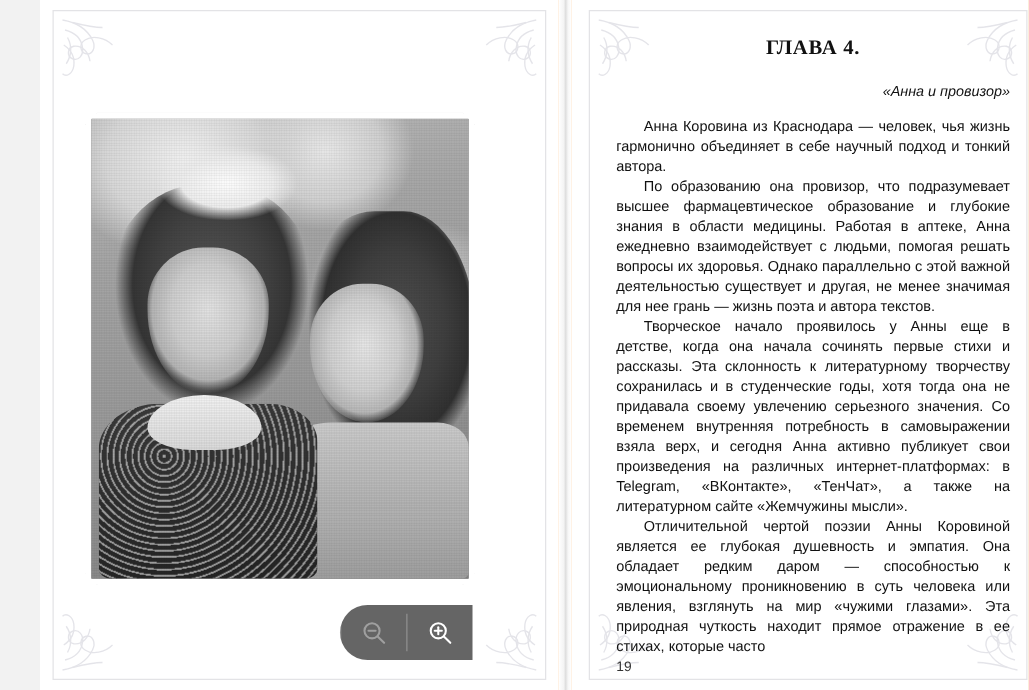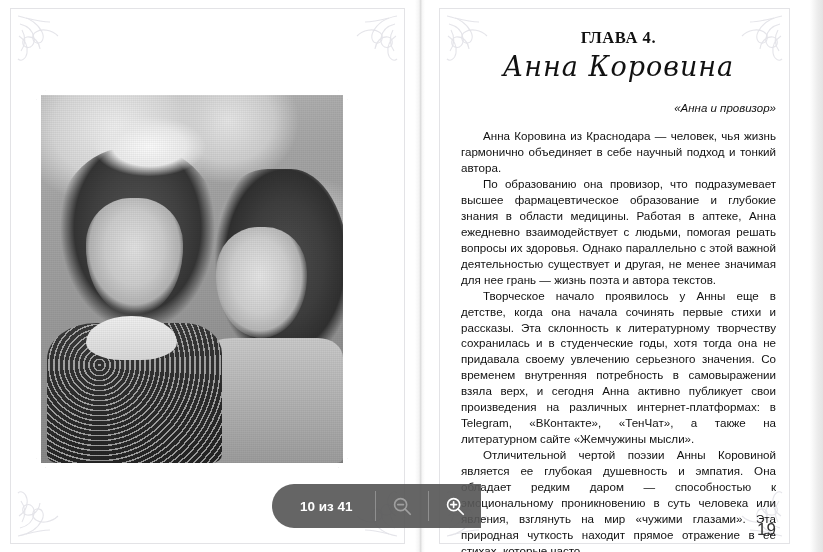--- a/index.html
+++ b/index.html
@@ -14,20 +14,21 @@
     font-family: "Liberation Sans", sans-serif;
     position: relative;
   }
 
   #viewer {
     position: absolute;
     inset: 0;
     background: #fdba74;
     display: flex;
     overflow: hidden;
+    margin-left: 32px;
   }
 
   
   .page {
     position: relative;
     background: #ffffff;
     height: 552px;
     overflow: hidden;
     flex: none;
   }
@@ -195,22 +196,22 @@
     line-height: 1.38;
     text-align: justify;
     text-indent: 22px;
     margin: 0;
     hyphens: auto;
   }
   .page-number {
     position: absolute;
     left: 0; right: 0;
     bottom: -4px;
-    text-align: right;
-    font-size: 17px;
+    text-align: left;
+    font-size: 11px;
     color: #333;
   }
 
   
   .toolbar {
     position: absolute;
     left: 272px;
     top: 484px;
     height: 44px;
     display: flex;
@@ -344,37 +345,35 @@
         <path d="M6 6 C18 8 26 14 30 22 C33 28 30 34 25 33 C20 32 19 25 24 22 C30 18 40 20 46 26"></path>
         <path d="M8 14 C16 16 21 21 22 28 C23 34 19 39 14 37 C9 35 10 28 15 27 C22 26 27 32 28 39"></path>
         <path d="M7 26 C13 30 16 36 15 43 C14 49 9 52 6 49"></path>
         <path d="M14 8 C22 10 30 12 38 12"></path>
         <path d="M10 20 C14 27 13 35 9 41"></path>
       </svg>
     </div>
 
     <div class="text-col">
       <div class="chapter-label">ГЛАВА 4.</div>
-      <div class="chapter-name">Анна Коровина</div>
       <div class="epigraph">«Анна и провизор»</div>
 
       <p class="body-par">Анна Коровина из Краснодара — человек, чья жизнь гармонично объединяет в себе научный подход и тонкий автора.</p>
       <p class="body-par">По образованию она провизор, что подразумевает высшее фармацевтическое образование и глубокие знания в области медицины. Работая в аптеке, Анна ежедневно взаимодействует с людьми, помогая решать вопросы их здоровья. Однако параллельно с этой важной деятельностью существует и другая, не менее значимая для нее грань — жизнь поэта и автора текстов.</p>
       <p class="body-par">Творческое начало проявилось у Анны еще в детстве, когда она начала сочинять первые стихи и рассказы. Эта склонность к литературному творчеству сохранилась и в студенческие годы, хотя тогда она не придавала своему увлечению серьезного значения. Со временем внутренняя потребность в самовыражении взяла верх, и сегодня Анна активно публикует свои произведения на различных интернет-платформах: в Telegram, «ВКонтакте», «ТенЧат», а также на литературном сайте «Жемчужины мысли».</p>
       <p class="body-par">Отличительной чертой поэзии Анны Коровиной является ее глубокая душевность и эмпатия. Она обладает редким даром — способностью к эмоциональному проникновению в суть человека или явления, взглянуть на мир «чужими глазами». Эта природная чуткость находит прямое отражение в ее стихах, которые часто</p>
 
       <div class="page-number">19</div>
     </div>
   </div>
 
   <div class="page-outer-bg"></div>
 </div>
 
 <div class="toolbar">
-  <div class="tb-counter">10 из 41</div>
   <div class="tb-sep"></div>
   <div class="tb-btn disabled">
     <span>
       <svg width="22" height="22" viewBox="0 0 24 24" fill="none" stroke="#ffffff" stroke-width="1.8" stroke-linecap="round">
         <circle cx="10.5" cy="10.5" r="6.6"></circle>
         <line x1="15.4" y1="15.4" x2="21" y2="21"></line>
         <line x1="7.4" y1="10.5" x2="13.6" y2="10.5"></line>
       </svg>
     </span>
   </div>

